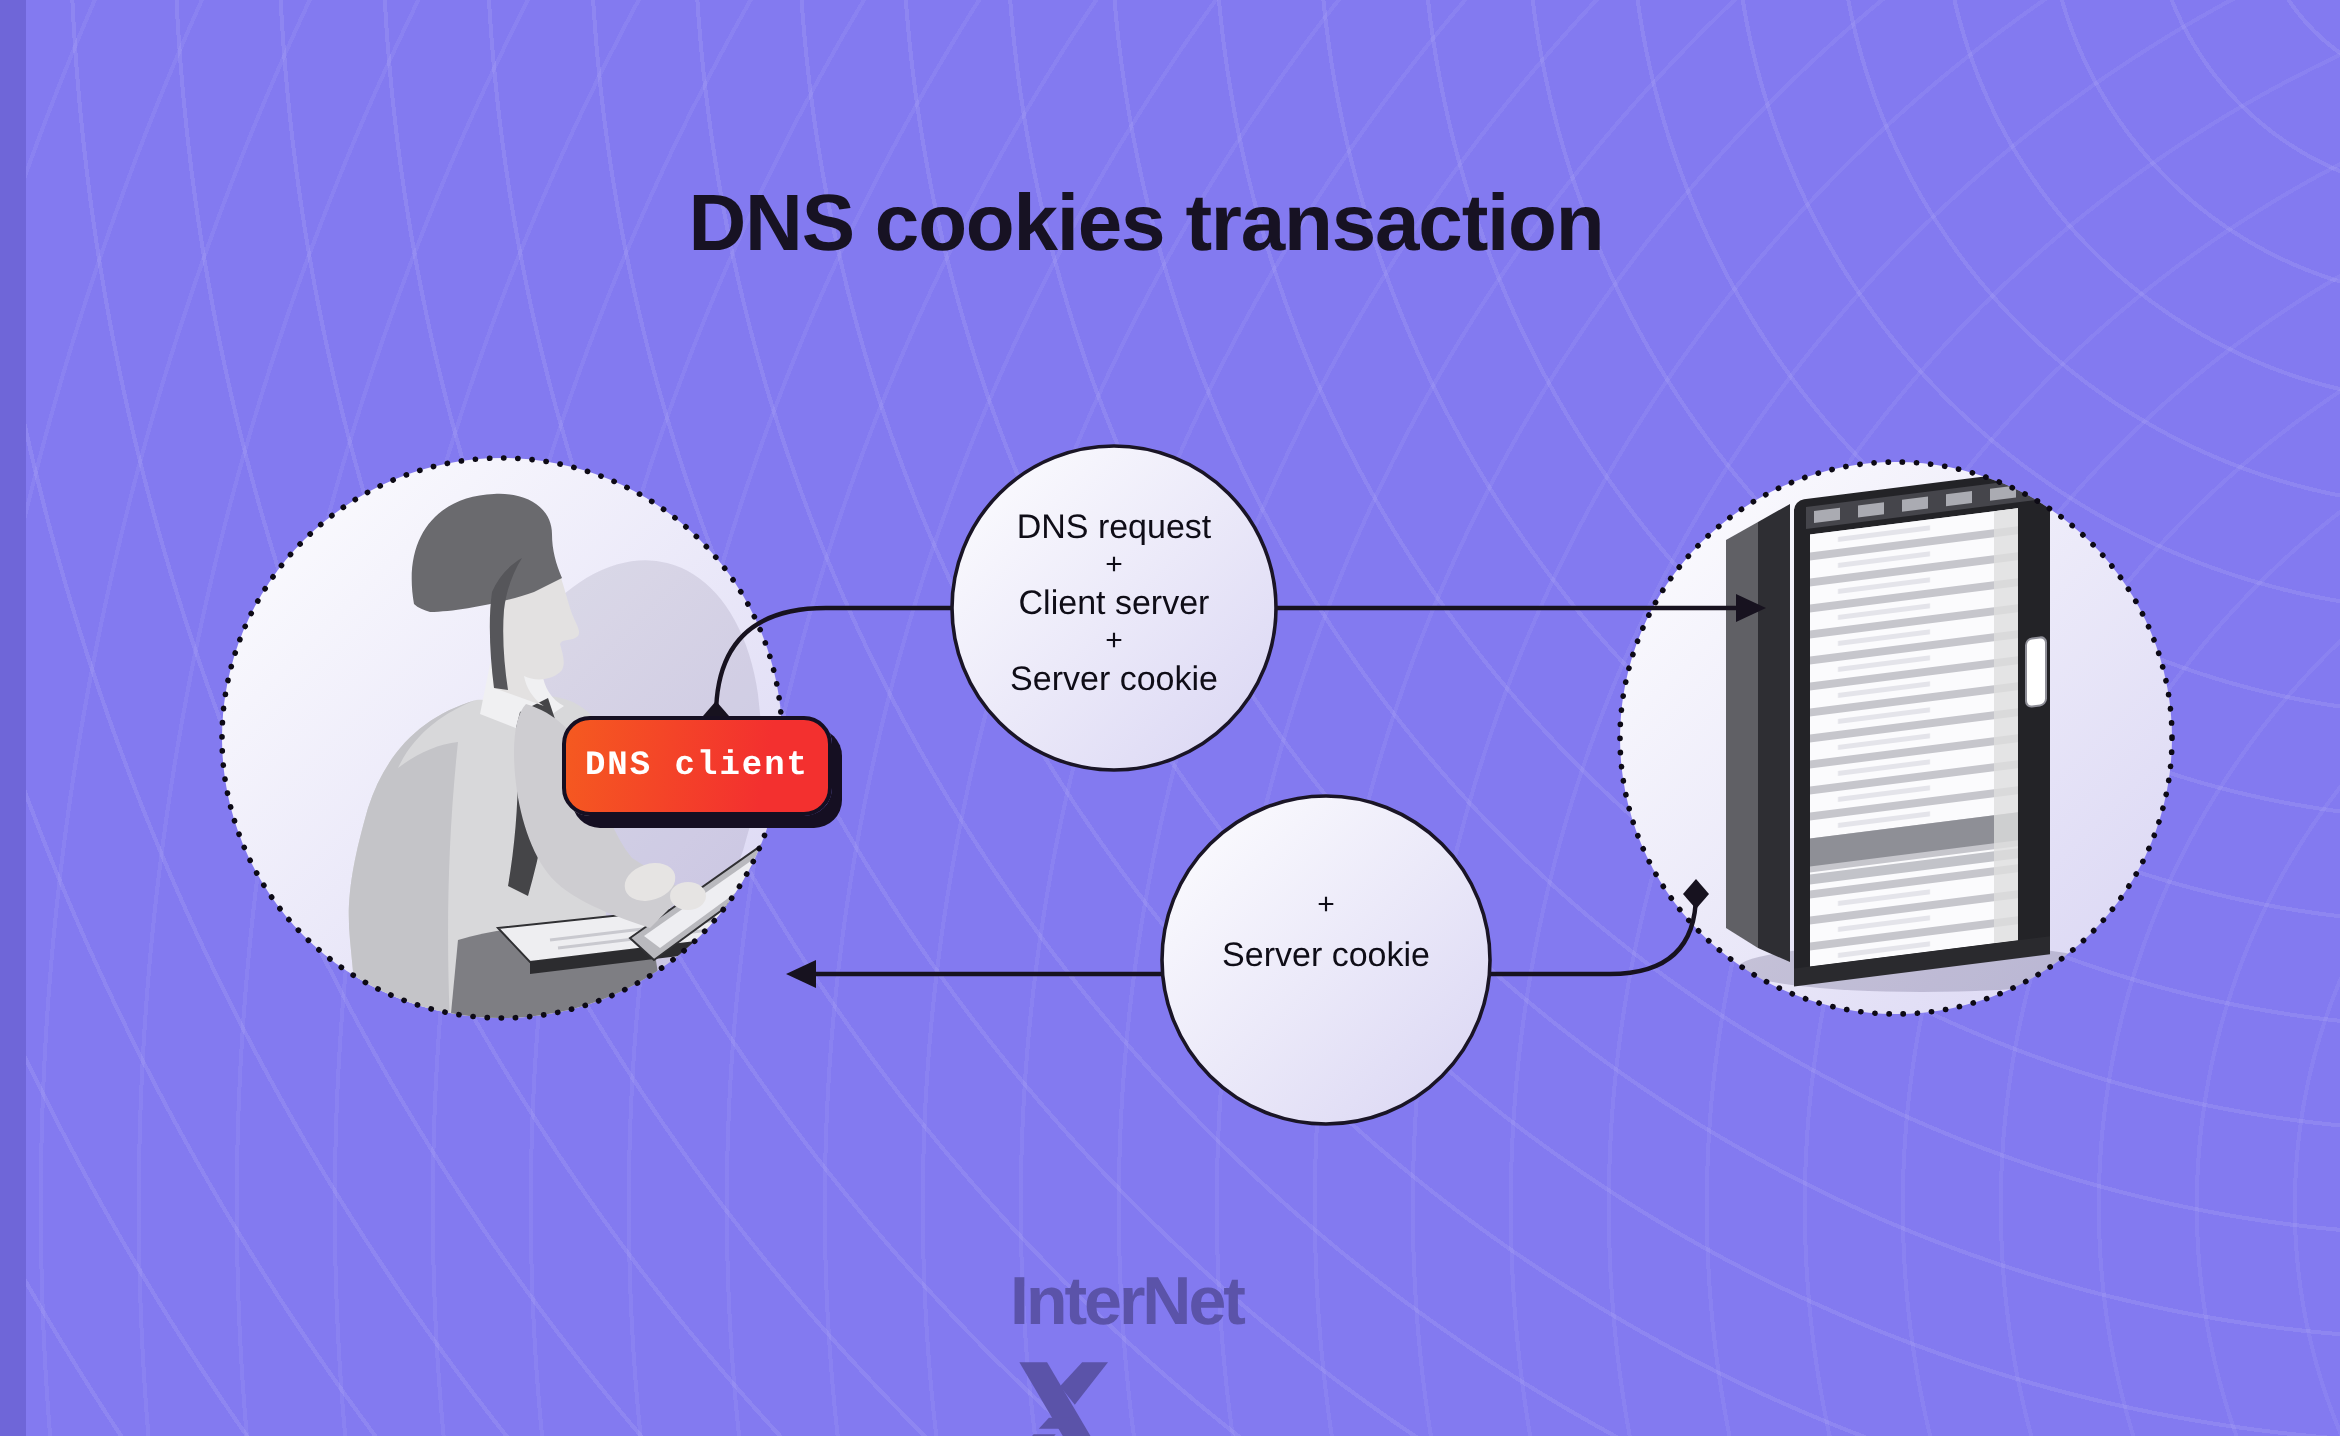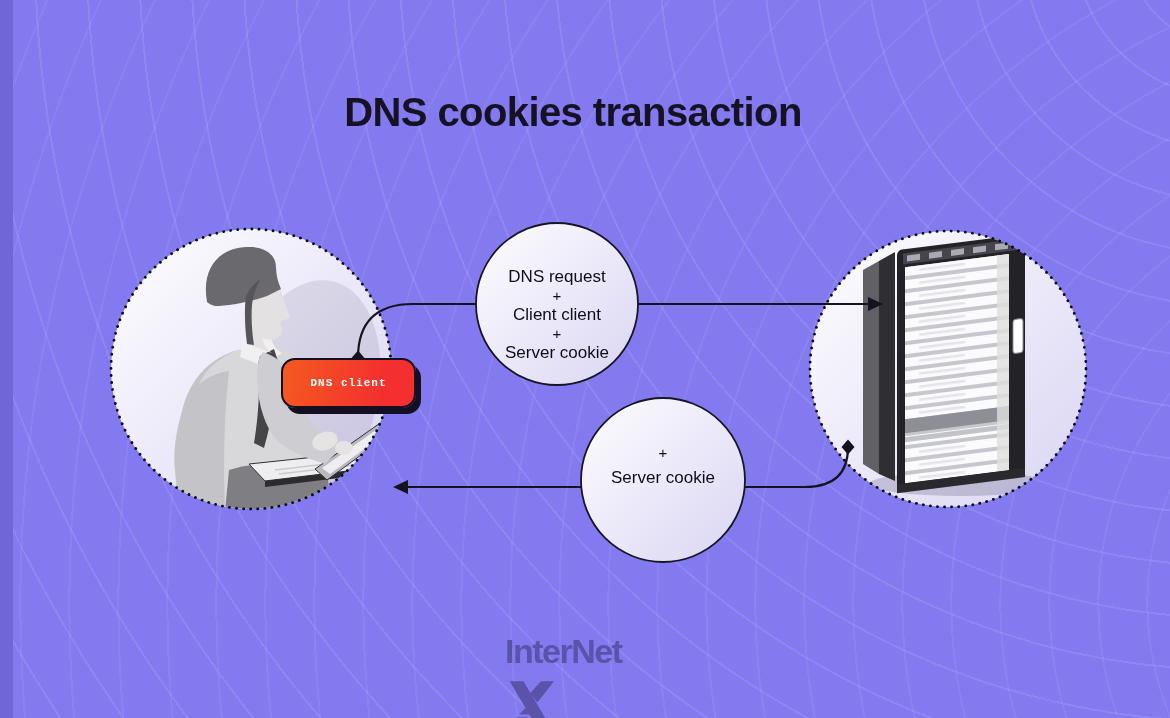--- a/index.html
+++ b/index.html
@@ -12,29 +12,29 @@
       #837AF0;
     margin-left: 13px;
   }
   .title{
     position:absolute;left:0;top:90px;width:1120px;margin:0;
     text-align:center;font-size:40px;font-weight:700;letter-spacing:-0.6px;
     color:#171223;
   }
   .diagram{position:absolute;left:0;top:0;z-index:1;}
   .ctext{position:absolute;z-index:2;text-align:center;color:#0f0d17;font-size:17px;font-weight:500;}
-  .req{left:459px;top:266px;width:170px;}
+  .req{left:459px;top:253px;width:170px;}
   .req .ln{line-height:22px;}
   .req .plus{line-height:16px;font-size:15px;}
   .resp{left:560px;top:441px;width:180px;}
   .resp .ln{line-height:26px;}
   .resp .plus{line-height:24px;font-size:15px;}
   .badge{
     position:absolute;z-index:3;display:flex;align-items:center;justify-content:center;
-    font-family:"Liberation Mono","DejaVu Sans Mono",monospace;font-weight:700;font-size:11px;
+    font-family:"Liberation Mono","DejaVu Sans Mono",monospace;font-weight:700;font-size:17px;
     color:#fff;letter-spacing:1px;
     background:linear-gradient(100deg,#F55A20 0%,#F3302F 75%);
     border:2.5px solid #150F22;border-radius:14px;
     box-shadow:5px 6px 0 #150F22;
     box-sizing:border-box;
   }
   .badge.client{left:268px;top:358px;width:135px;height:50px;}
   .badge.server{left:752px;top:395px;width:158px;height:52px;letter-spacing:2.5px;}
   .logo{position:absolute;left:492px;top:626px;z-index:2;display:flex;align-items:flex-start;color:#5B53A9;flex-direction:column;}
   .logo-word{font-size:34px;font-weight:700;letter-spacing:-1.5px;line-height:50px;}
@@ -146,21 +146,21 @@
     <polygon points="380,487 395,480 395,494" fill="#17121F"></polygon>
     <path d="M835 439.5 L841.5 447 L835 454.5 L828.5 447 Z" fill="#17121F"></path>
 
     <circle cx="544" cy="304" r="81" fill="url(#gBig)" stroke="#1A1526" stroke-width="1.8"></circle>
     <circle cx="650" cy="480" r="82" fill="url(#gBig)" stroke="#1A1526" stroke-width="1.8"></circle>
   </svg>
 
   <div class="ctext req">
     <div class="ln">DNS request</div>
     <div class="ln plus">+</div>
-    <div class="ln">Client client</div>
+    <div class="ln">Client server</div>
     <div class="ln plus">+</div>
     <div class="ln">Server cookie</div>
   </div>
 
   <div class="ctext resp">
     <div class="ln plus">+</div>
     <div class="ln">Server cookie</div>
   </div>
 
   <div class="badge client">DNS client</div>

